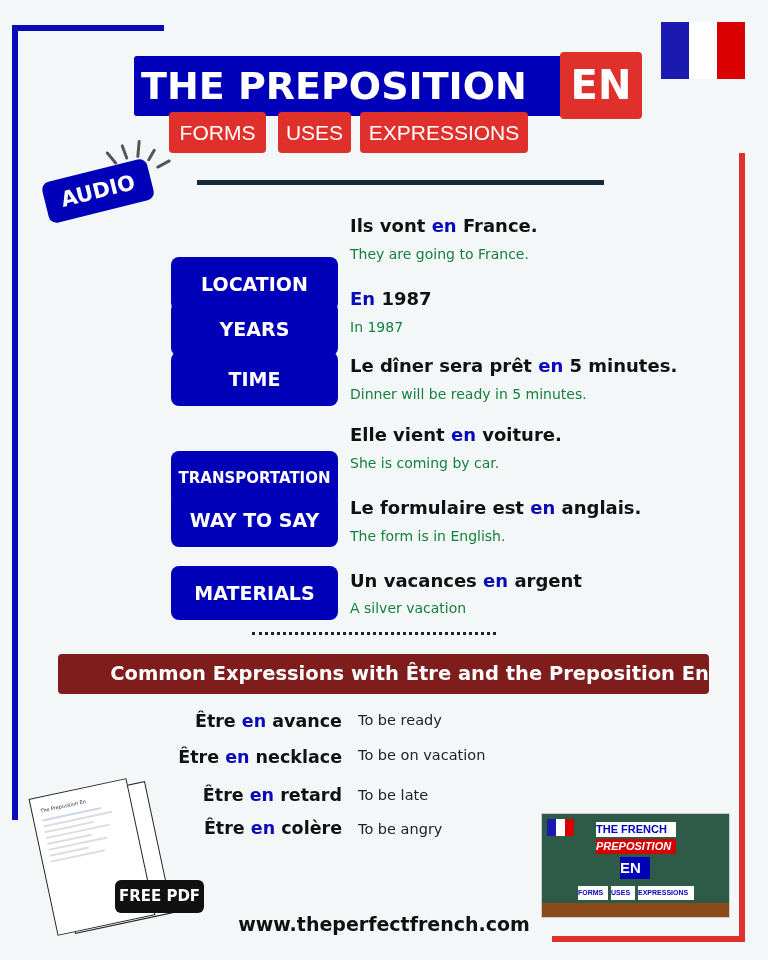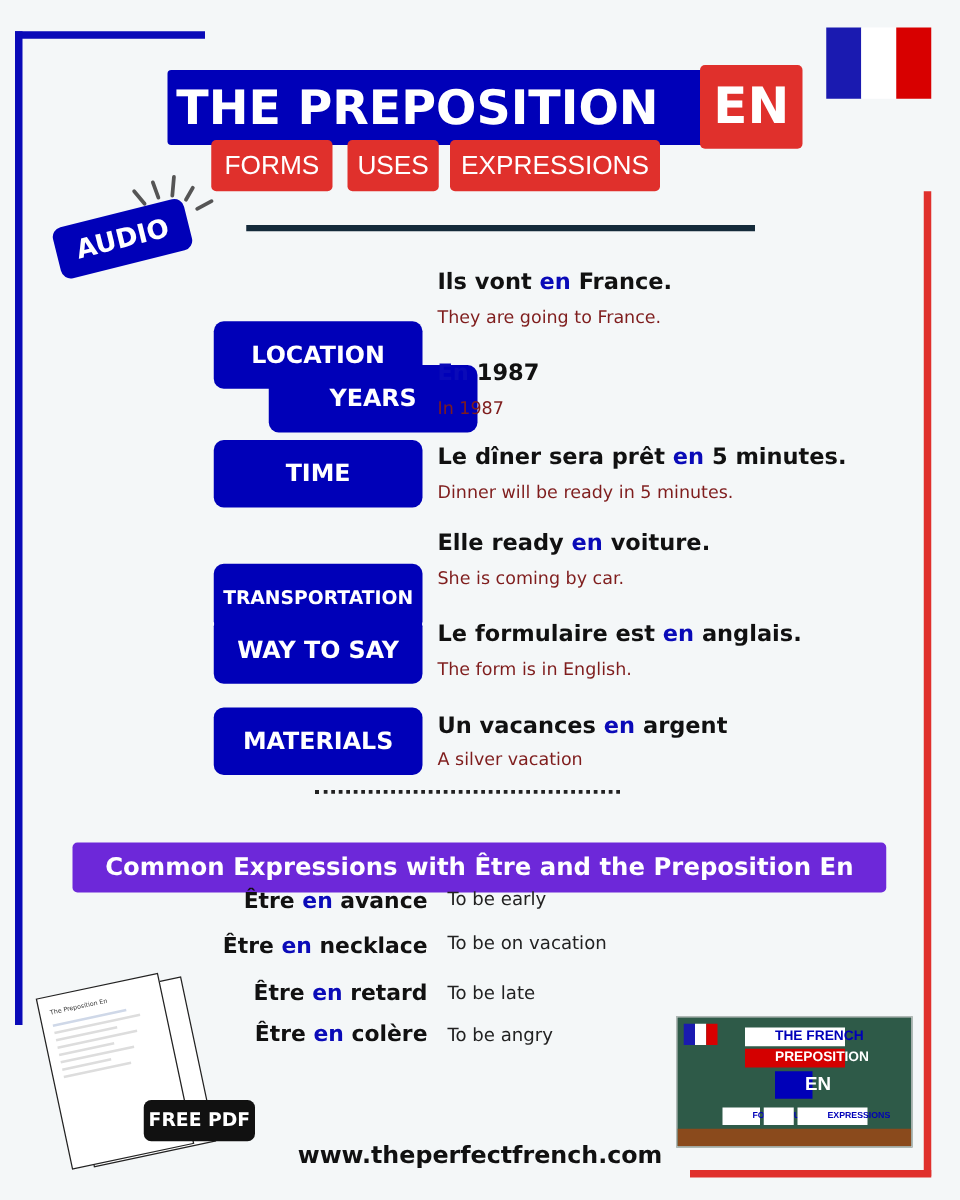--- a/index.html
+++ b/index.html
@@ -25,40 +25,40 @@
   
   .audio { left: 44px; top: 170px; width: 108px; height: 42px; background: #0000b8; border-radius: 8px; color: #fff; font-weight: bold; font-size: 21px; line-height: 42px; text-align: center; transform: rotate(-14deg); }
   .ray { background: #555; width: 3px; border-radius: 2px; }
 
   .top-rule { left: 197px; top: 180px; width: 407px; height: 5px; background: #142a3a; }
 
   
   .cat { left: 171px; width: 167px; height: 54px; background: #0000b8; border-radius: 8px; color: #fff; font-weight: bold; font-size: 19px; line-height: 54px; text-align: center; white-space: nowrap; }
   .cat.small { font-size: 15px; }
   .ex-fr { left: 350px; font-weight: bold; font-size: 18px; color: #111; white-space: nowrap; }
-  .ex-en { left: 350px; font-size: 14px; color: #7f1d1d; white-space: nowrap; }
+  .ex-en { left: 350px; font-size: 14px; color: #15803d; white-space: nowrap; }
   .hl { color: #0a0ab8; }
 
   .dots { left: 252px; top: 632px; width: 244px; border-top: 3px dotted #222; }
 
-  .expr-title { left: 58px; top: 654px; width: 651px; height: 40px; background: #6d28d9; border-radius: 4px; color: #fff; font-weight: bold; font-size: 19.5px; line-height: 40px; text-align: center; white-space: nowrap; margin-top: 20px; }
+  .expr-title { left: 58px; top: 654px; width: 651px; height: 40px; background: #7f1d1d; border-radius: 4px; color: #fff; font-weight: bold; font-size: 19.5px; line-height: 40px; text-align: right; white-space: nowrap; }
 
   .ex-left { right: 426px; font-size: 17.5px; font-weight: bold; text-align: right; white-space: nowrap; color: #111; }
   .ex-right { left: 358px; font-size: 14.5px; color: #222; white-space: nowrap; }
 
   
   .paper { background: #fff; border: 1.5px solid #222; }
   .pdf-badge { left: 115px; top: 880px; width: 89px; height: 33px; background: #111; border-radius: 6px; color: #fff; font-weight: bold; font-size: 15px; line-height: 33px; text-align: center; }
 
   
   .thumb { left: 541px; top: 813px; width: 189px; height: 105px; background: #2e5a48; border: 1px solid #ccc; overflow: hidden; }
   .thumb .wood { position: absolute; left: 0; bottom: 0; width: 100%; height: 14px; background: #8a4a1c; }
   .thumb .tflag { position: absolute; left: 5px; top: 5px; width: 27px; height: 17px; display: flex; }
   .thumb .tflag div { flex: 1; }
-  .tbox { position: absolute; font-weight: bold; text-align: left; white-space: nowrap; font-family: "Liberation Sans", sans-serif; padding-left: 24px; }
+  .tbox { position: absolute; font-weight: bold; text-align: left; white-space: nowrap; font-family: "Liberation Sans", sans-serif; }
 
   .url { left: 0; width: 768px; top: 913px; text-align: center; font-weight: bold; font-size: 19px; color: #111; }
 </style>
 </head>
 <body>
 
 <div class="abs blue-h"></div>
 <div class="abs blue-v"></div>
 <div class="abs red-v"></div>
 <div class="abs red-h"></div>
@@ -84,46 +84,46 @@
   <div class="abs ray" style="left:62px;top:18px;height:16px;transform:rotate(62deg);"></div>
 </div>
 <div class="abs audio">AUDIO</div>
 
 <div class="abs top-rule"></div>
 
 <div class="abs cat" style="top:212px;margin-top:45px;">LOCATION</div>
 <div class="abs ex-fr" style="top:215px;"><span>Ils vont </span><span class="hl">en</span><span> France.</span></div>
 <div class="abs ex-en" style="top:246px;">They are going to France.</div>
 
-<div class="abs cat" style="top:292px;margin-left:44px;">YEARS</div>
+<div class="abs cat" style="top:302px;">YEARS</div>
 <div class="abs ex-fr" style="top:288px;"><span></span><span class="hl">En</span><span> 1987</span></div>
 <div class="abs ex-en" style="top:319px;">In 1987</div>
 
 <div class="abs cat" style="top:352px;">TIME</div>
 <div class="abs ex-fr" style="top:355px;"><span>Le dîner sera prêt </span><span class="hl">en</span><span> 5 minutes.</span></div>
 <div class="abs ex-en" style="top:386px;">Dinner will be ready in 5 minutes.</div>
 
 <div class="abs cat small" style="top:419px;margin-top:32px;">TRANSPORTATION</div>
-<div class="abs ex-fr" style="top:424px;"><span>Elle ready </span><span class="hl">en</span><span> voiture.</span></div>
+<div class="abs ex-fr" style="top:424px;"><span>Elle vient </span><span class="hl">en</span><span> voiture.</span></div>
 <div class="abs ex-en" style="top:455px;">She is coming by car.</div>
 
 <div class="abs cat" style="top:493px;">WAY TO SAY</div>
 <div class="abs ex-fr" style="top:497px;"><span>Le formulaire est </span><span class="hl">en</span><span> anglais.</span></div>
 <div class="abs ex-en" style="top:528px;">The form is in English.</div>
 
 <div class="abs cat" style="top:566px;">MATERIALS</div>
 <div class="abs ex-fr" style="top:570px;"><span>Un vacances </span><span class="hl">en</span><span> argent</span></div>
 <div class="abs ex-en" style="top:600px;">A silver vacation</div>
 
 <div class="abs dots"></div>
 
 <div class="abs expr-title">Common Expressions with Être and the Preposition En</div>
 
 <div class="abs ex-left" style="top:711px;"><span>Être </span><span class="hl">en</span><span> avance</span></div>
-<div class="abs ex-right" style="top:712px;">To be early</div>
+<div class="abs ex-right" style="top:712px;">To be ready</div>
 
 <div class="abs ex-left" style="top:747px;"><span>Être </span><span class="hl">en</span><span> necklace</span></div>
 <div class="abs ex-right" style="top:747px;">To be on vacation</div>
 
 <div class="abs ex-left" style="top:785px;"><span>Être </span><span class="hl">en</span><span> retard</span></div>
 <div class="abs ex-right" style="top:787px;">To be late</div>
 
 <div class="abs ex-left" style="top:818px;"><span>Être </span><span class="hl">en</span><span> colère</span></div>
 <div class="abs ex-right" style="top:821px;">To be angry</div>
 
@@ -143,21 +143,21 @@
 </div>
 <div class="abs pdf-badge">FREE PDF</div>
 
 <div class="abs thumb">
   <div class="tflag">
     <div style="background:#1a1ab0"></div>
       <div style="background:#fff"></div>
       <div style="background:#d80000"></div>
   </div>
   <div class="tbox" style="left:54px;top:8px;width:80px;height:15px;background:#fff;color:#0000b8;font-size:11px;line-height:15px;">THE FRENCH</div>
-  <div class="tbox" style="left:54px;top:25px;width:80px;height:15px;background:#d40000;color:#fff;font-size:11px;line-height:15px;">PREPOSITION</div>
+  <div class="tbox" style="left:54px;top:25px;width:80px;height:15px;background:#d40000;color:#fff;font-size:11px;line-height:15px;font-style:italic;">PREPOSITION</div>
   <div class="tbox" style="left:78px;top:43px;width:30px;height:22px;background:#0000b8;color:#fff;font-size:15px;line-height:22px;">EN</div>
   <div class="tbox" style="left:36px;top:72px;width:30px;height:14px;background:#fff;color:#0000b8;font-size:7px;line-height:14px;">FORMS</div>
   <div class="tbox" style="left:69px;top:72px;width:24px;height:14px;background:#fff;color:#0000b8;font-size:7px;line-height:14px;">USES</div>
   <div class="tbox" style="left:96px;top:72px;width:56px;height:14px;background:#fff;color:#0000b8;font-size:7px;line-height:14px;">EXPRESSIONS</div>
   <div class="wood"></div>
 </div>
 
 <div class="abs url">www.theperfectfrench.com</div>
 
 </body></html>

